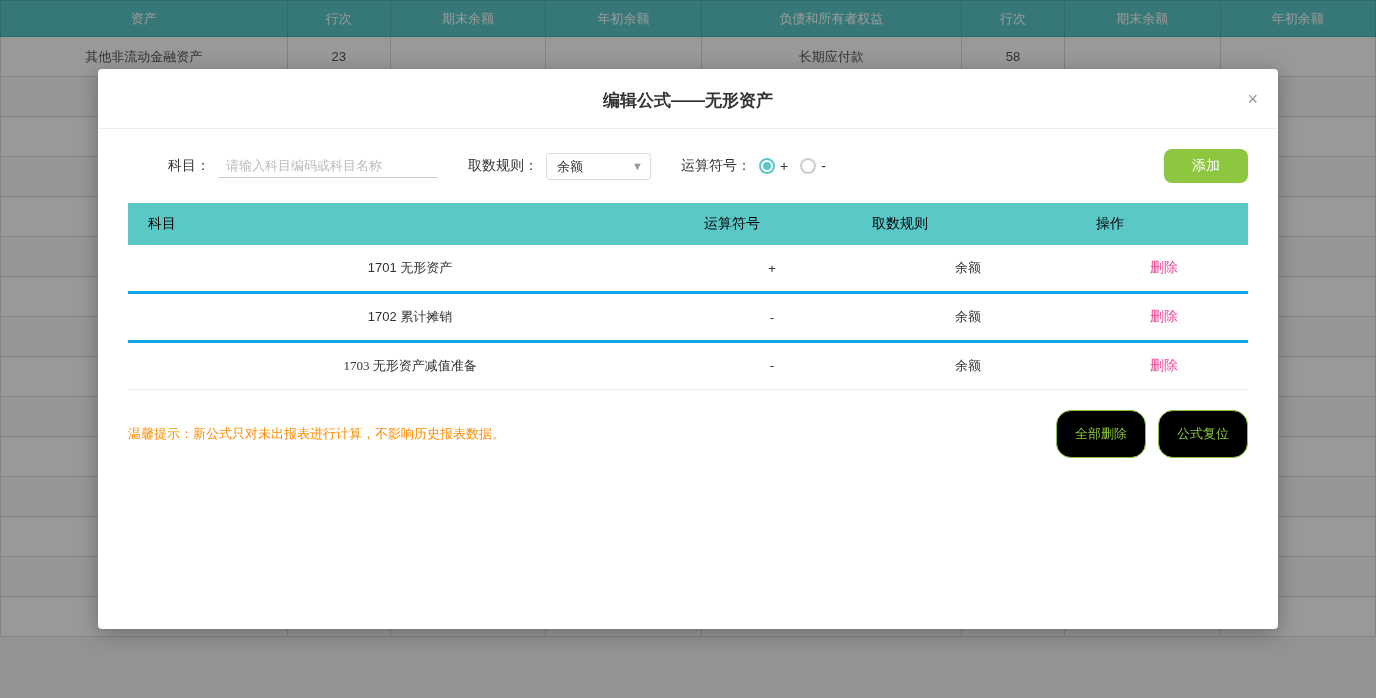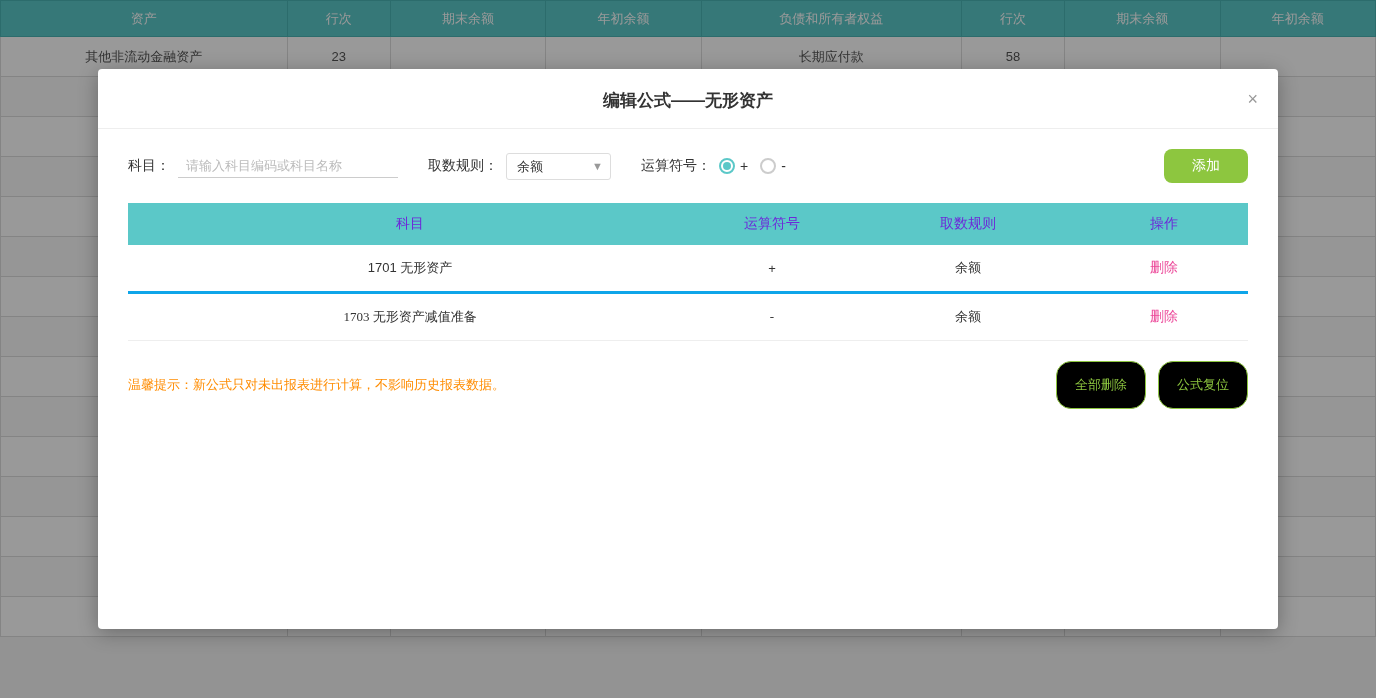--- a/index.html
+++ b/index.html
@@ -96,20 +96,21 @@
       border: none;
       line-height: 1;
     }
 
     
     .form-row {
       display: flex;
       align-items: center;
       padding: 20px 30px;
       gap: 30px;
+      margin-left: 40px;
     }
 
     .form-group {
       display: flex;
       align-items: center;
       gap: 8px;
     }
 
     .form-label {
       color: #333;
@@ -220,23 +221,23 @@
       margin: 0 30px;
     }
 
     .data-table {
       width: 100%;
       border-collapse: collapse;
     }
 
     .data-table thead th {
       background: #5bc8c8;
-      color: #6d28d9;
+      color: #000000;
       padding: 12px 16px;
-      text-align: center;
+      text-align: left;
       font-weight: normal;
       font-size: 14px;
     }
 
     .data-table tbody td {
       padding: 14px 16px;
       border-bottom: 3px solid #0ea5e9;
       text-align: center;
       color: #333;
       font-size: 13px;
@@ -518,20 +519,26 @@
           </tr>
         </thead>
         <tbody id="formula-tbody">
             <tr>
               <td class="col-subject">1701 无形资产</td>
               <td class="col-operator">+</td>
               <td class="col-rule">余额</td>
               <td class="col-action"><a class="link-delete">删除</a></td>
             </tr>
             <tr>
+              <td class="col-subject">1702 累计摊销</td>
+              <td class="col-operator">-</td>
+              <td class="col-rule">余额</td>
+              <td class="col-action"><a class="link-delete">删除</a></td>
+            </tr>
+            <tr>
               <td class="col-subject">1703 无形资产减值准备</td>
               <td class="col-operator">-</td>
               <td class="col-rule">余额</td>
               <td class="col-action"><a class="link-delete">删除</a></td>
             </tr>
           </tbody>
       </table>
     </div>
 
     <div class="modal-footer">

